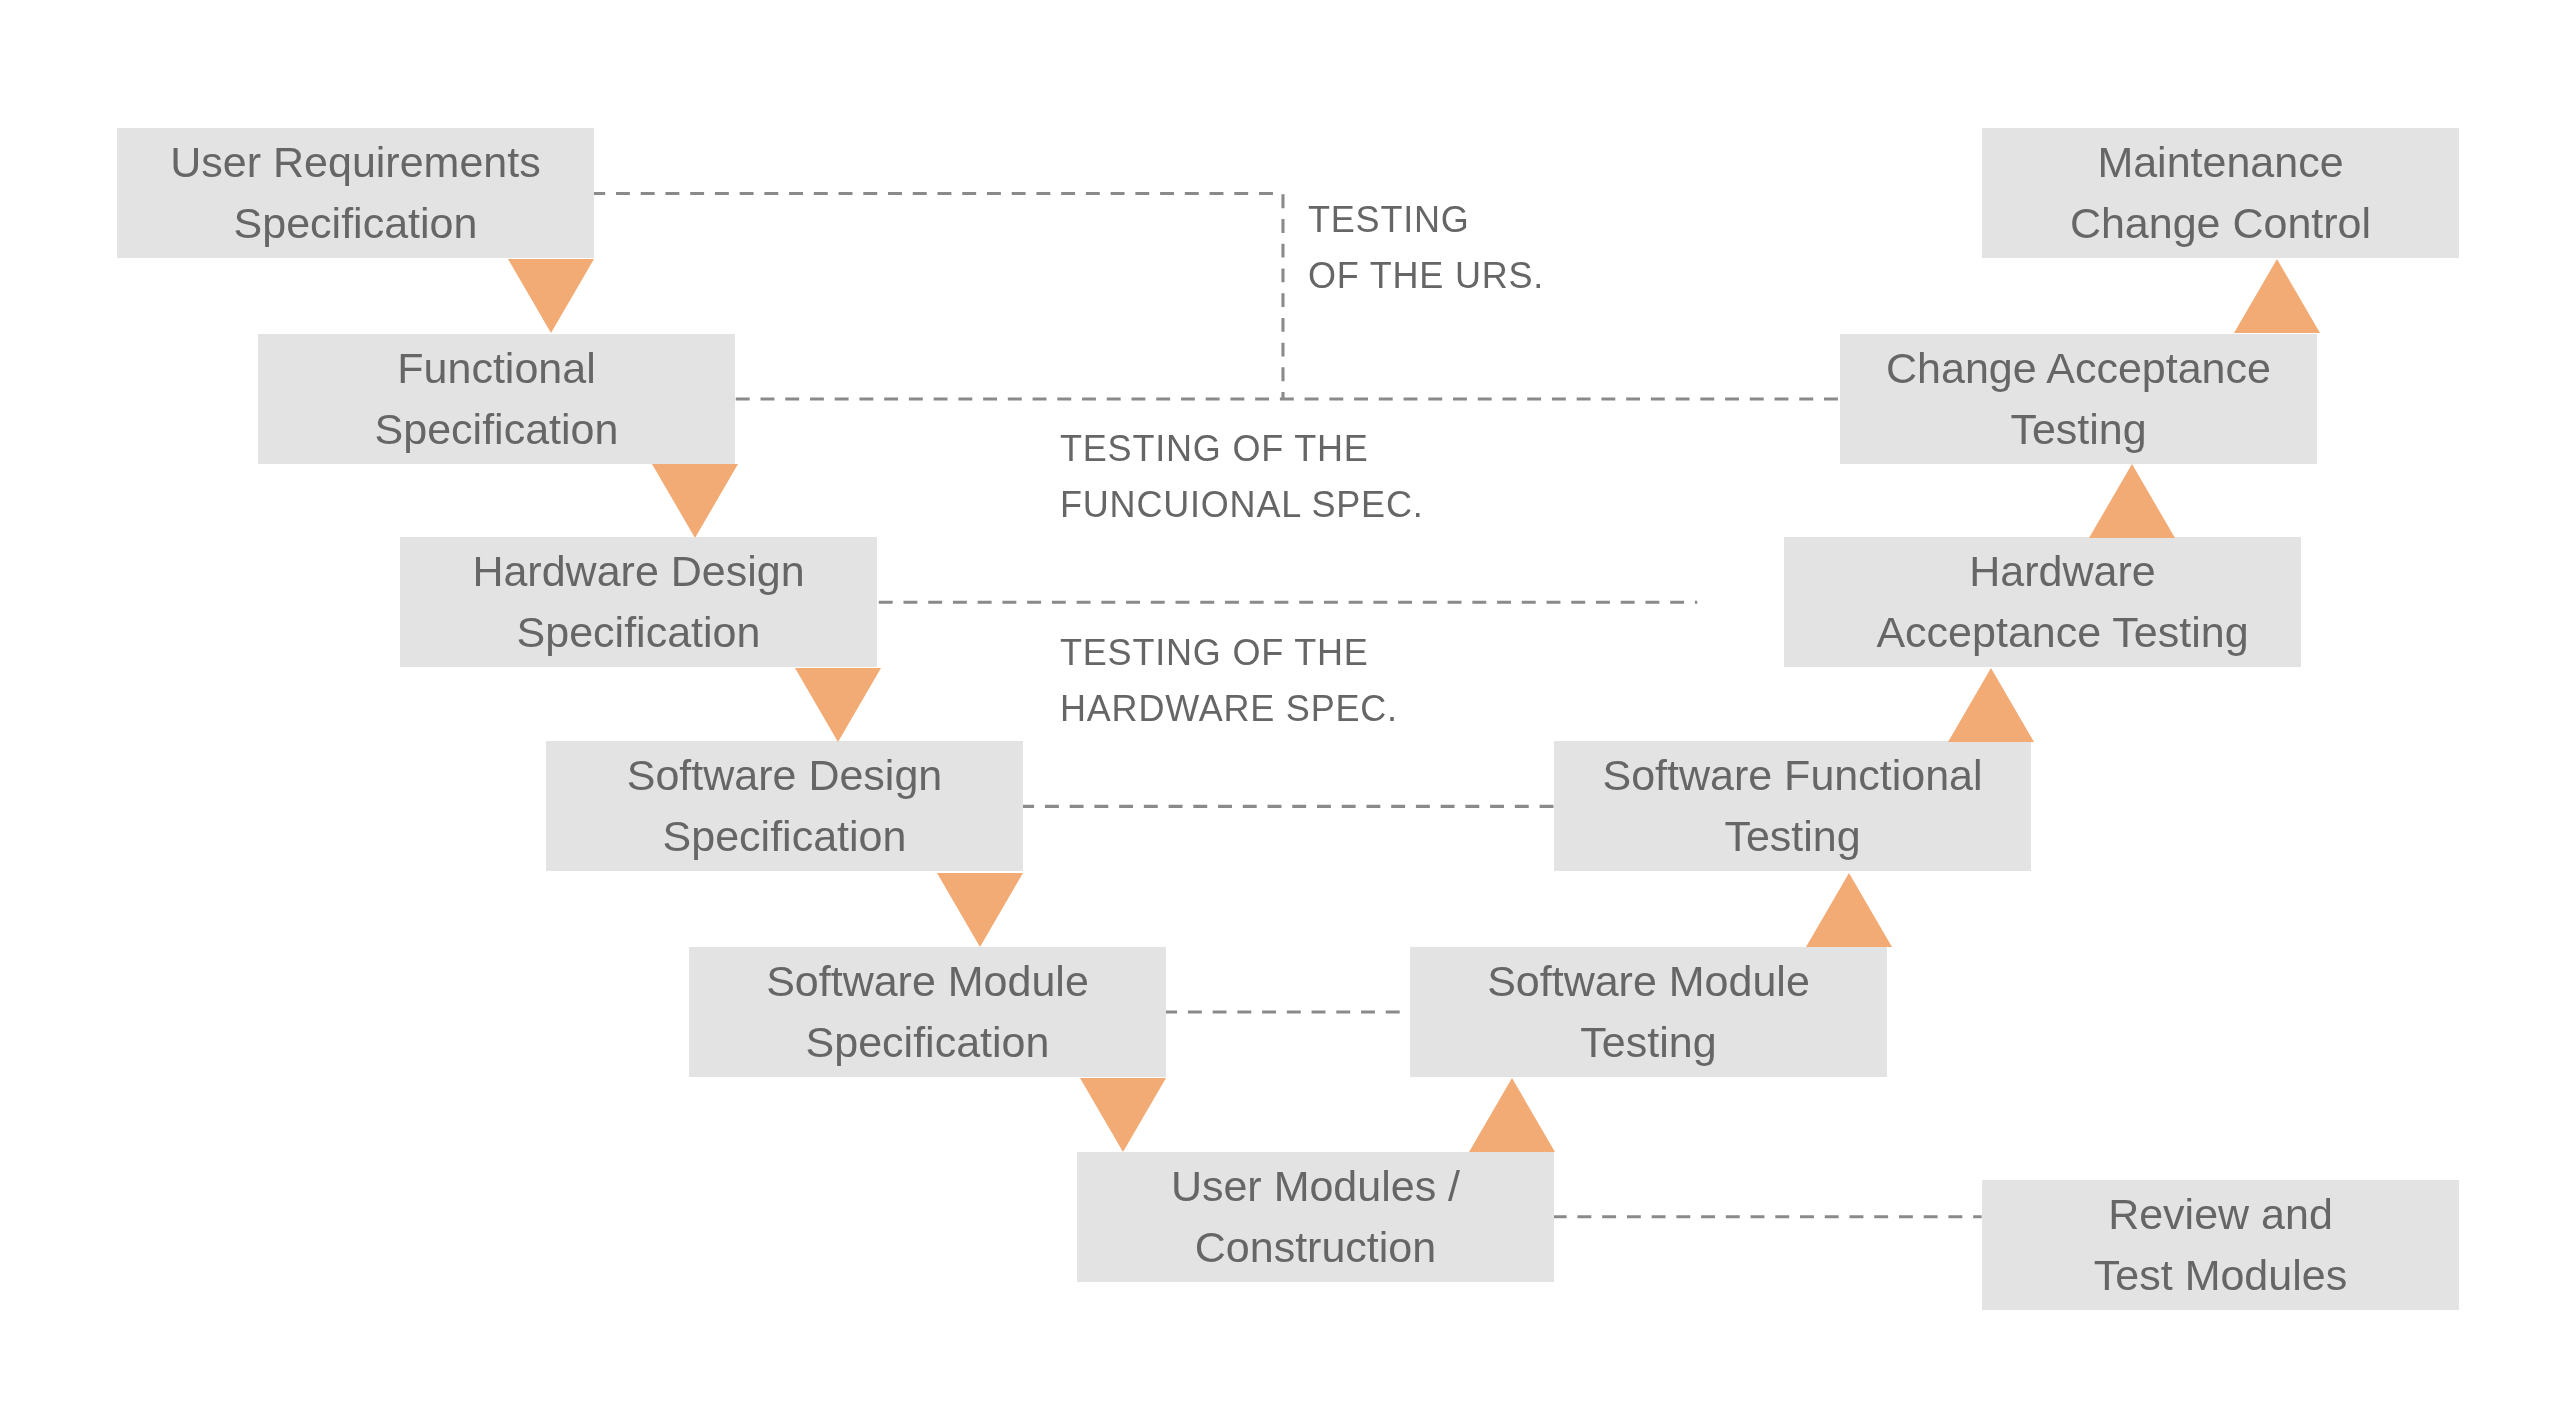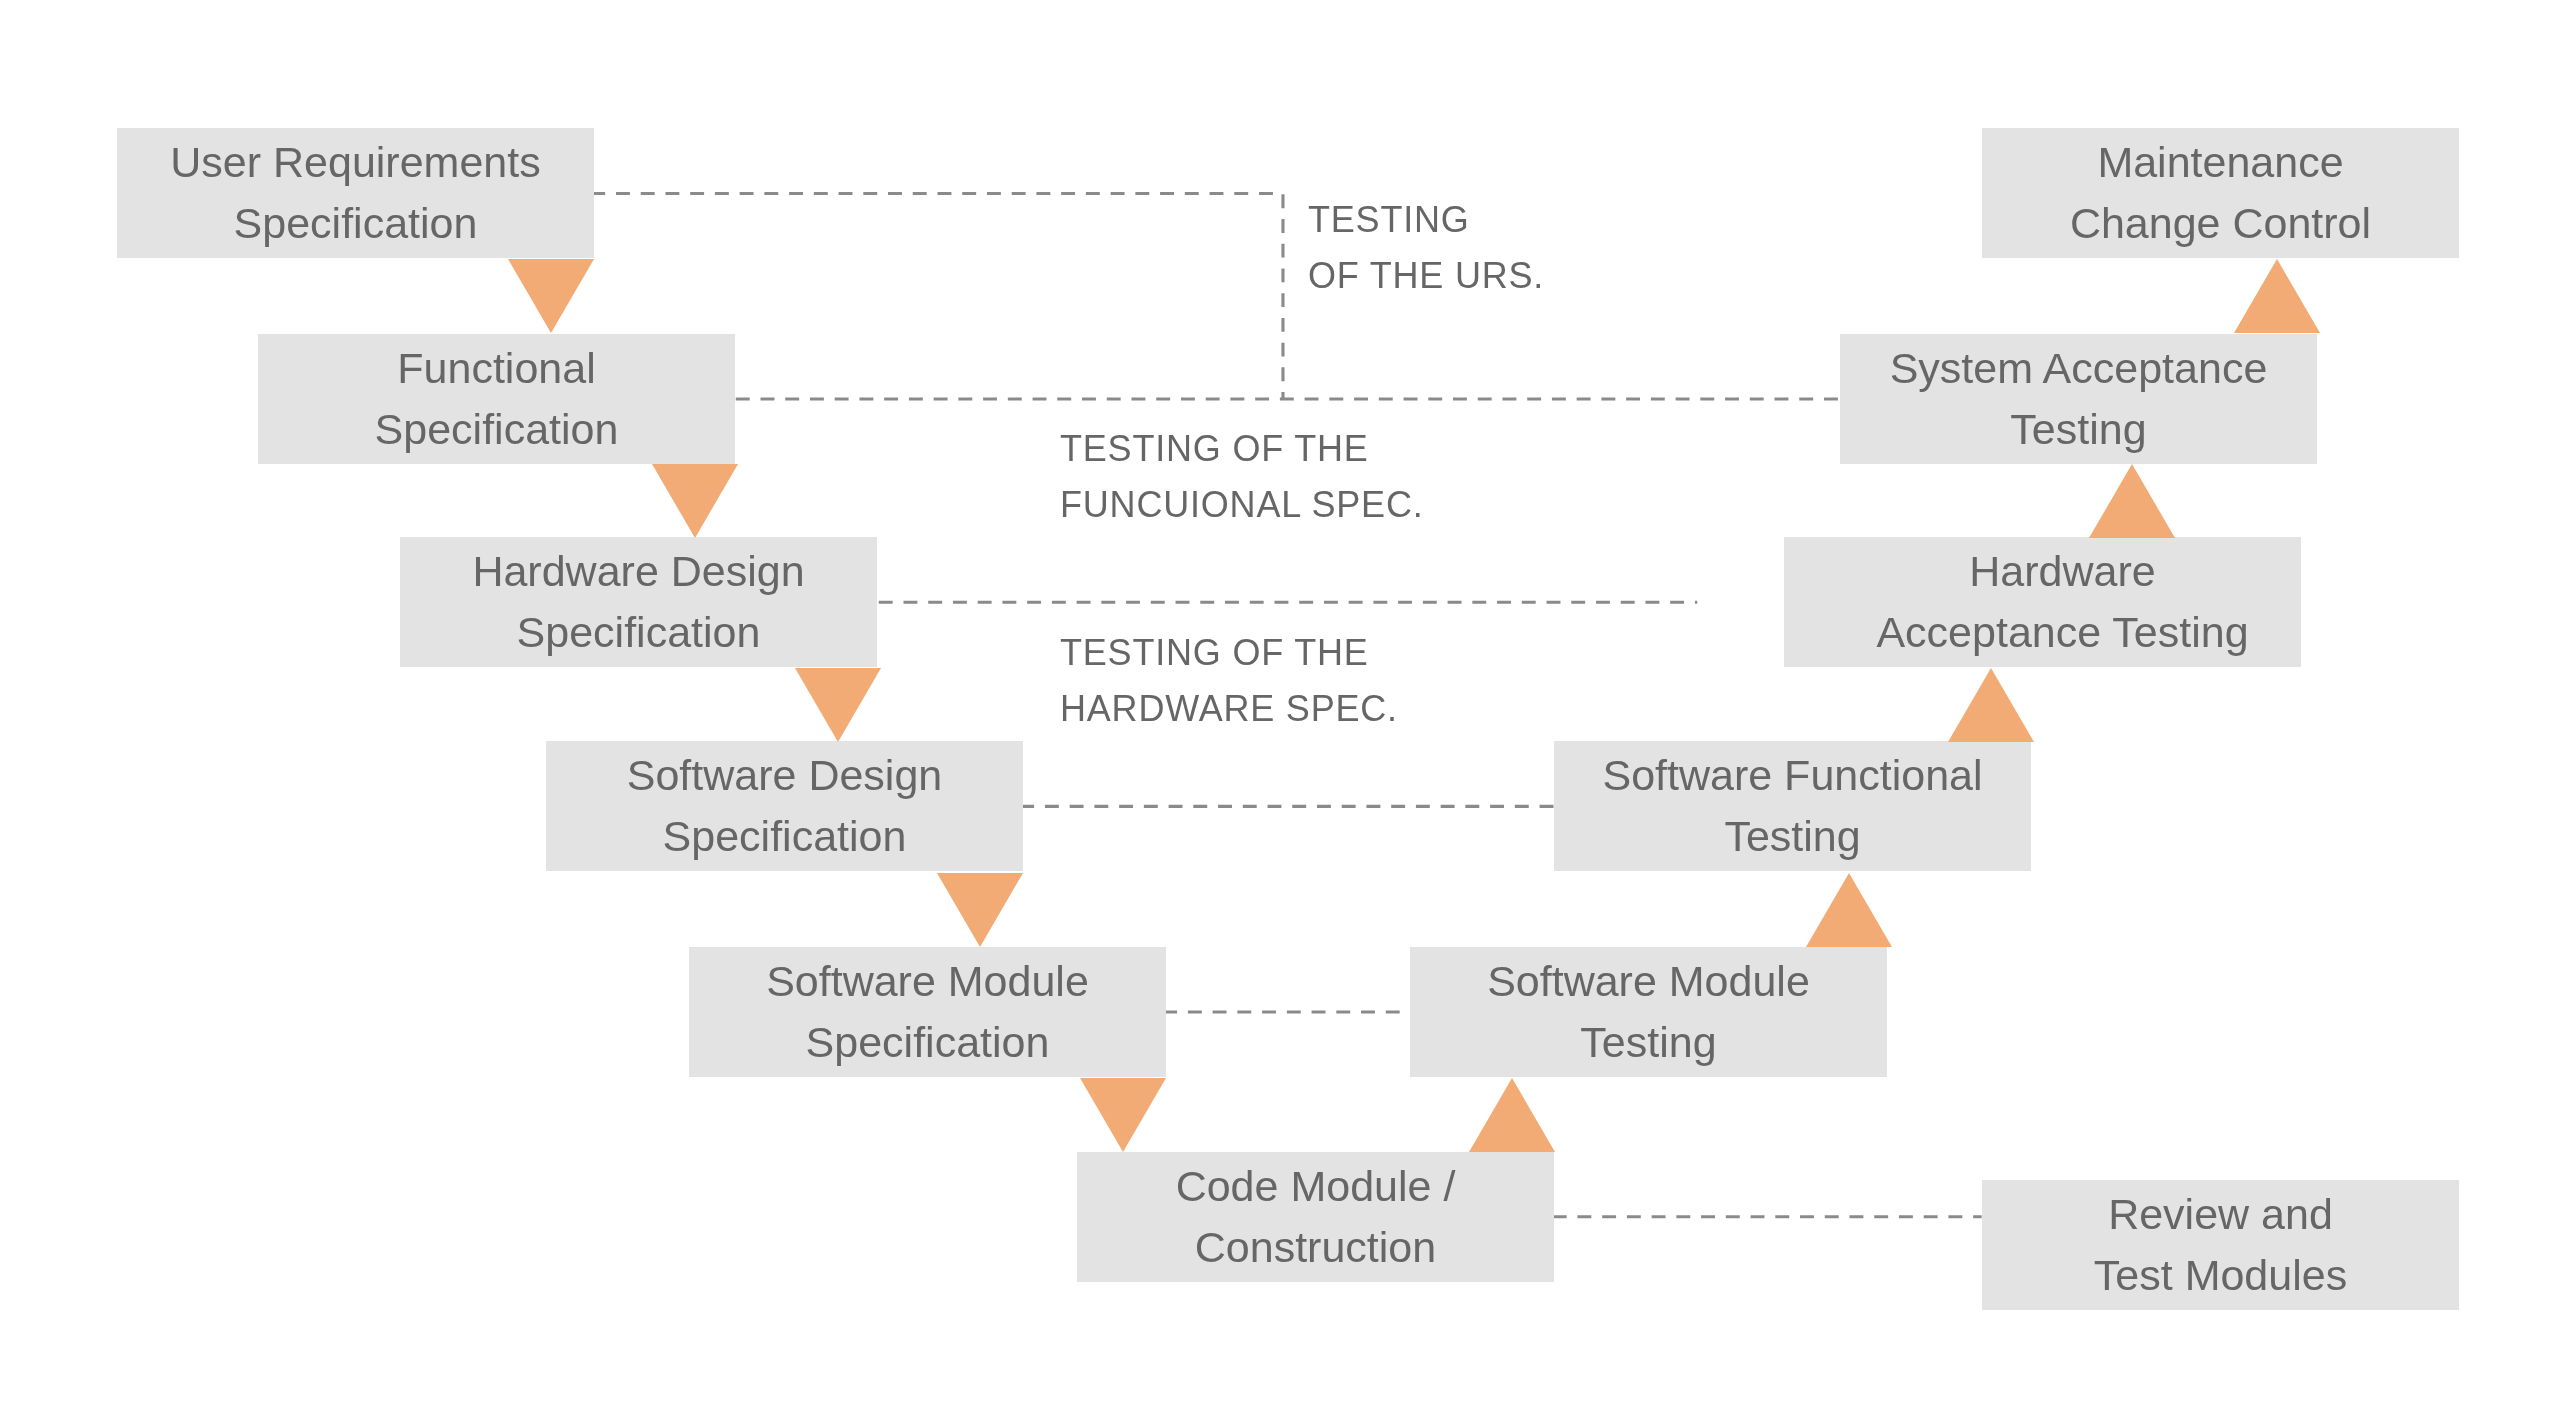--- a/index.html
+++ b/index.html
@@ -77,26 +77,26 @@
   <div class="node" style="left:117px;  top:128px;">User Requirements
 Specification</div>
   <div class="node" style="left:258px;  top:334px;">Functional
 Specification</div>
   <div class="node" style="left:400px;  top:537px;">Hardware Design
 Specification</div>
   <div class="node" style="left:546px;  top:741px;">Software Design
 Specification</div>
   <div class="node" style="left:689px;  top:947px;">Software Module
 Specification</div>
-  <div class="node" style="left:1077px; top:1152px;">Code Module /
+  <div class="node" style="left:1077px; top:1152px;">User Modules /
 Construction</div>
 
   <div class="node" style="left:1982px; top:128px;">Maintenance
 Change Control</div>
-  <div class="node" style="left:1840px; top:334px;">System Acceptance
+  <div class="node" style="left:1840px; top:334px;">Change Acceptance
 Testing</div>
   <div class="node" style="left:1784px; top:537px;padding-left:40px;">Hardware
 Acceptance Testing</div>
   <div class="node" style="left:1554px; top:741px;">Software Functional
 Testing</div>
   <div class="node" style="left:1410px; top:947px;">Software Module
 Testing</div>
   <div class="node" style="left:1982px; top:1152px;margin-top:28px;">Review and
 Test Modules</div>
 

